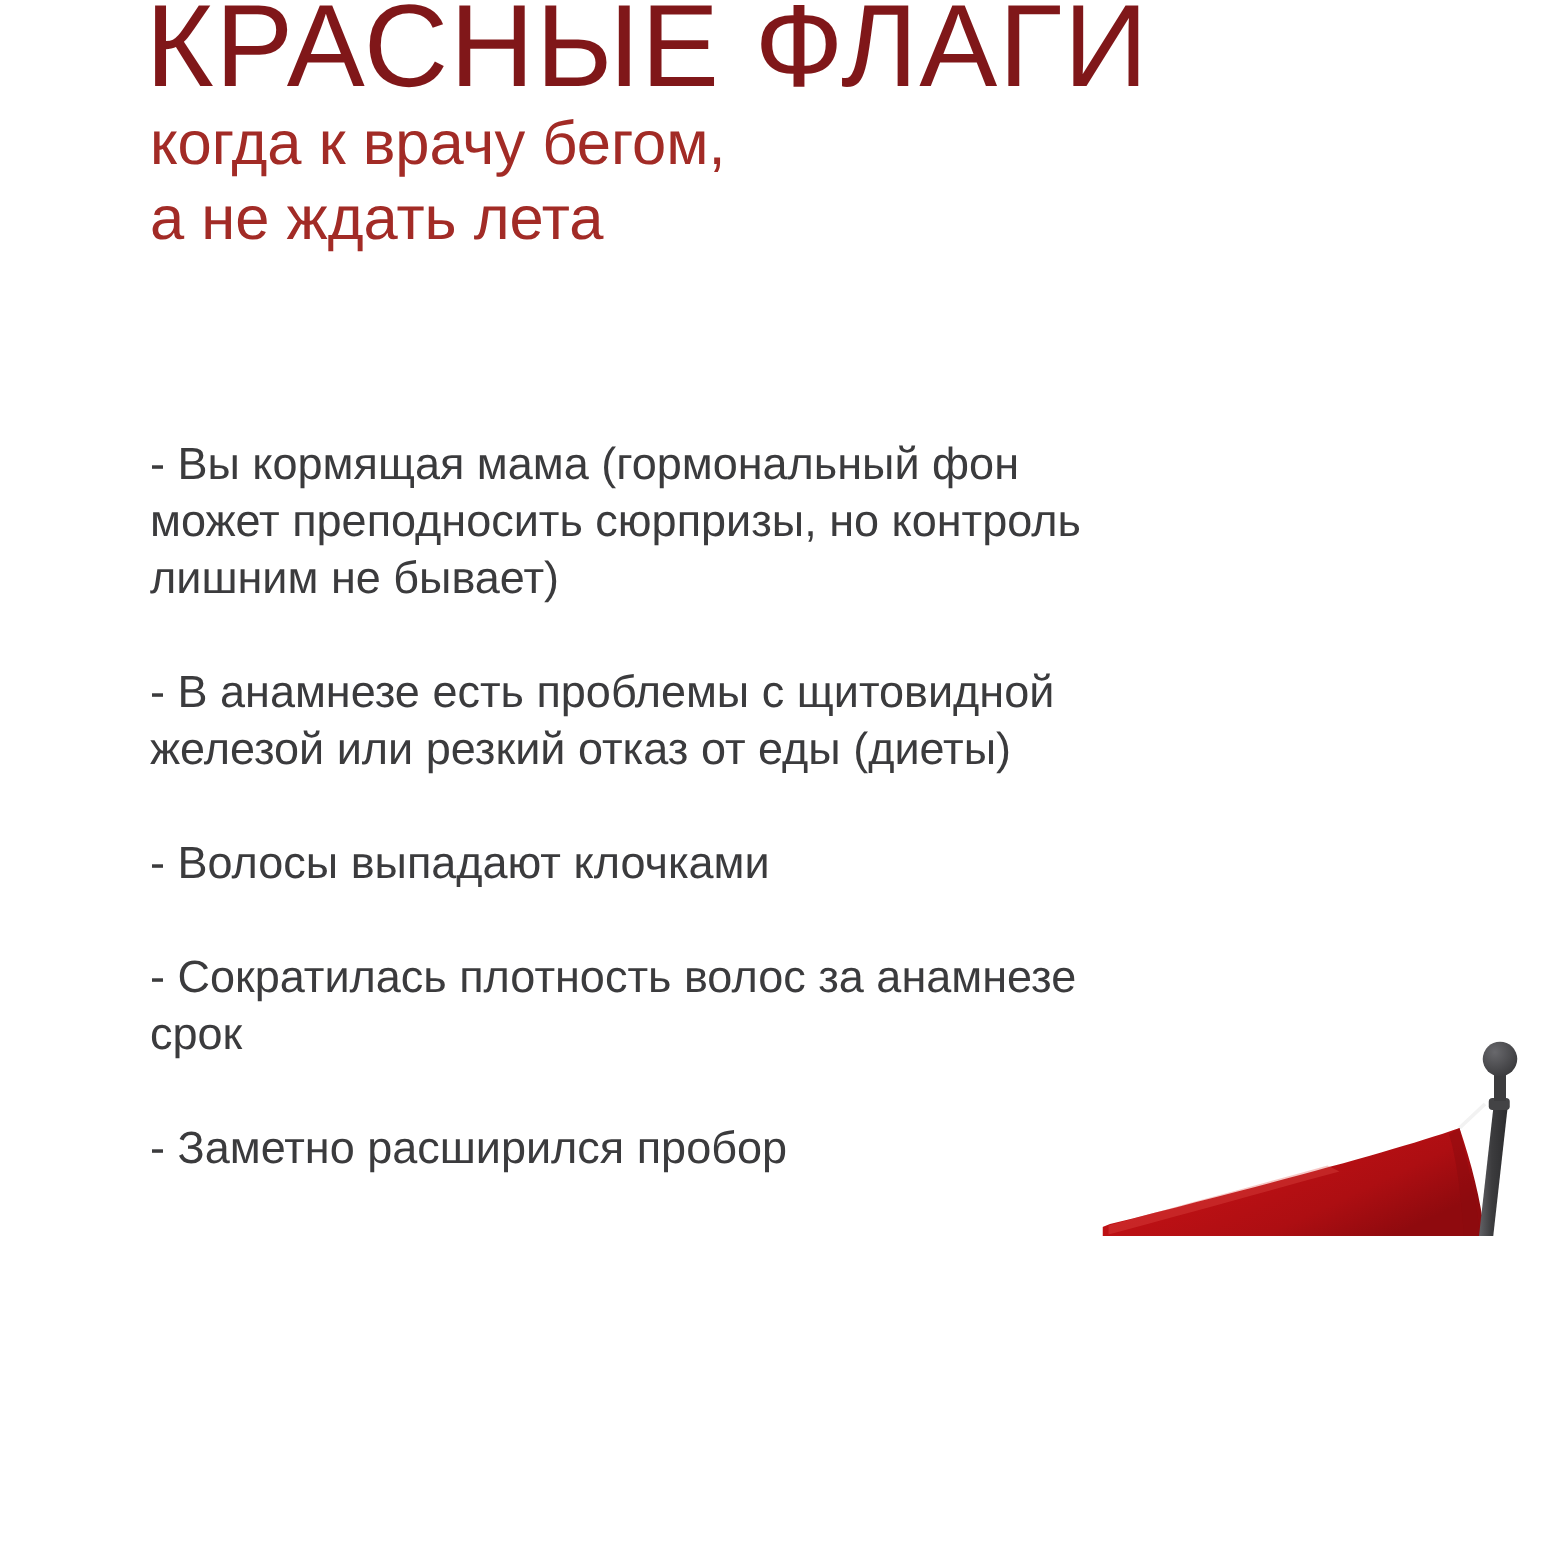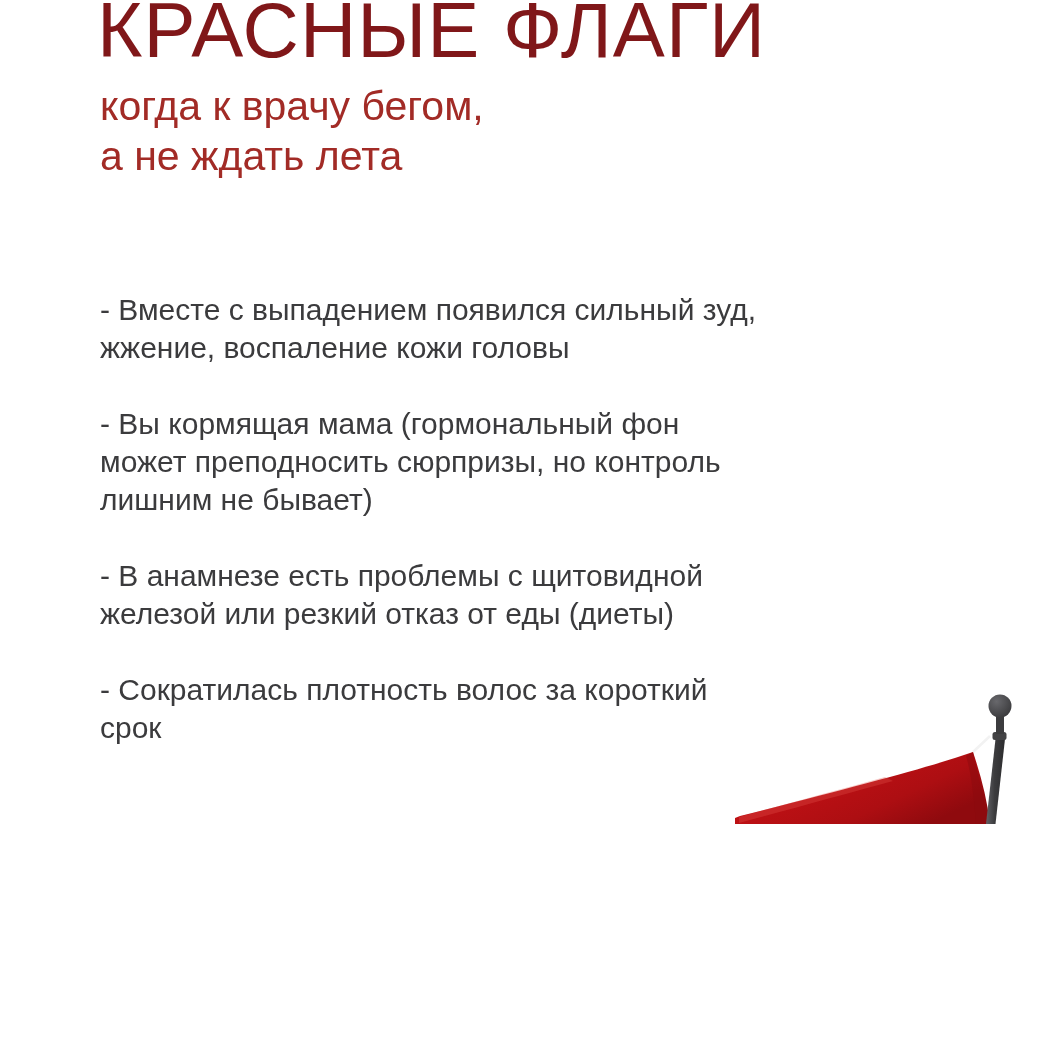--- a/index.html
+++ b/index.html
@@ -27,21 +27,21 @@
     font-size: 78px;
     line-height: 80px;
     font-weight: 400;
     letter-spacing: 1px;
     color: var(--title, #801719);
     white-space: pre-line;
   }
   .subtitle {
     position: absolute;
     left: 100px;
-    top: 81px;
+    top: 70px;
     font-size: 41px;
     line-height: 50px;
     font-weight: 400;
     color: var(--subtitle, #A22B26);
     white-space: pre-line;
   }
   .bullets {
     position: absolute;
     left: 100px;
     top: 291px;
@@ -68,29 +68,29 @@
 <body>
 
 <div class="poster">
 
   <h1 class="title">КРАСНЫЕ ФЛАГИ</h1>
 
   <div class="subtitle">когда к врачу бегом,
 а не ждать лета</div>
 
   <div class="bullets">
-    <p class="bullet">- Вместе с выпадением появился сильный зуд,
-жжение, воспаление кожи головы</p>
     <p class="bullet">- Вы кормящая мама (гормональный фон
 может преподносить сюрпризы, но контроль
 лишним не бывает)</p>
     <p class="bullet">- В анамнезе есть проблемы с щитовидной
 железой или резкий отказ от еды (диеты)</p>
-    <p class="bullet">- Сократилась плотность волос за короткий
+    <p class="bullet">- Волосы выпадают клочками</p>
+    <p class="bullet">- Сократилась плотность волос за анамнезе
 срок</p>
+    <p class="bullet">- Заметно расширился пробор</p>
   </div>
 
   <svg class="flag-art" viewBox="0 0 310 140" xmlns="http://www.w3.org/2000/svg" aria-hidden="true">
     <defs>
       <linearGradient id="flagGrad" x1="0" y1="0" x2="1" y2="0.6">
         <stop offset="0" stop-color="#d4201d"></stop>
         <stop offset="0.35" stop-color="#c11115"></stop>
         <stop offset="0.75" stop-color="#ad0e12"></stop>
         <stop offset="1" stop-color="#8f0a0e"></stop>
       </linearGradient>

